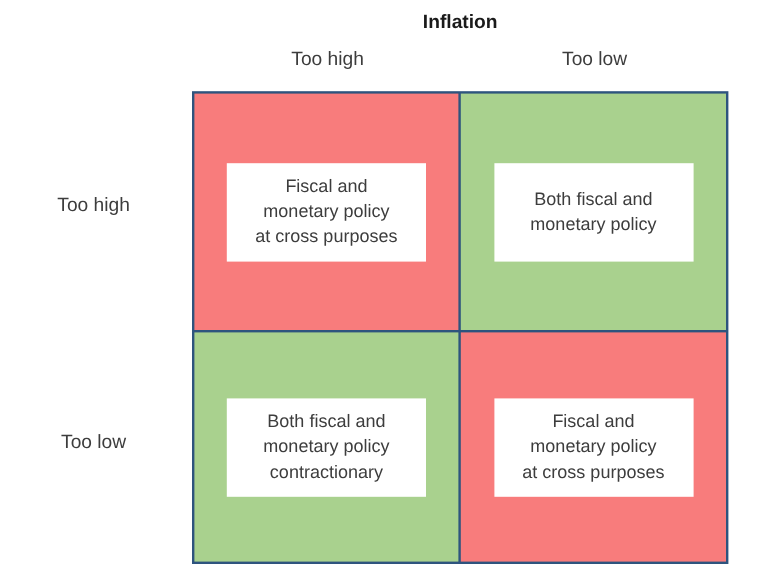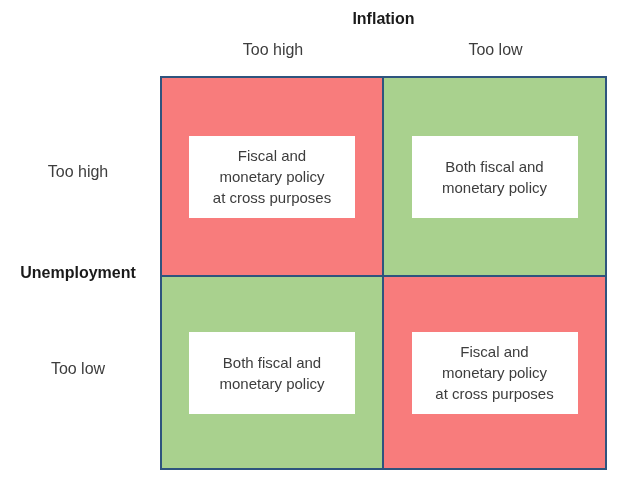--- a/index.html
+++ b/index.html
@@ -92,21 +92,20 @@
 <body>
 
 <div class="canvas">
 
   <div class="x-title">Inflation</div>
 
   <div class="col-header col-0">Too high</div>
   <div class="col-header col-1">Too low</div>
 
   <div class="row-label row-0">Too high</div>
-  <div class="y-title">Unemployment</div>
   <div class="row-label row-1">Too low</div>
 
   <div class="matrix-grid" style="background: rgb(46, 84, 126);">
 
     <div class="cell" style="background: rgb(248, 124, 124);">
       <div class="cell-label-box">
         <span class="cell-line">Fiscal and</span>
         <span class="cell-line">monetary policy</span>
         <span class="cell-line">at cross purposes</span>
       </div>
@@ -116,20 +115,21 @@
       <div class="cell-label-box">
         <span class="cell-line">Both fiscal and</span>
         <span class="cell-line">monetary policy</span>
       </div>
     </div>
 
     <div class="cell" style="background: rgb(169, 209, 142);">
       <div class="cell-label-box">
         <span class="cell-line">Both fiscal and</span>
         <span class="cell-line">monetary policy</span>
+        <span class="cell-line">contractionary</span>
       </div>
     </div>
 
     <div class="cell" style="background: rgb(248, 124, 124);">
       <div class="cell-label-box">
         <span class="cell-line">Fiscal and</span>
         <span class="cell-line">monetary policy</span>
         <span class="cell-line">at cross purposes</span>
       </div>
     </div>

